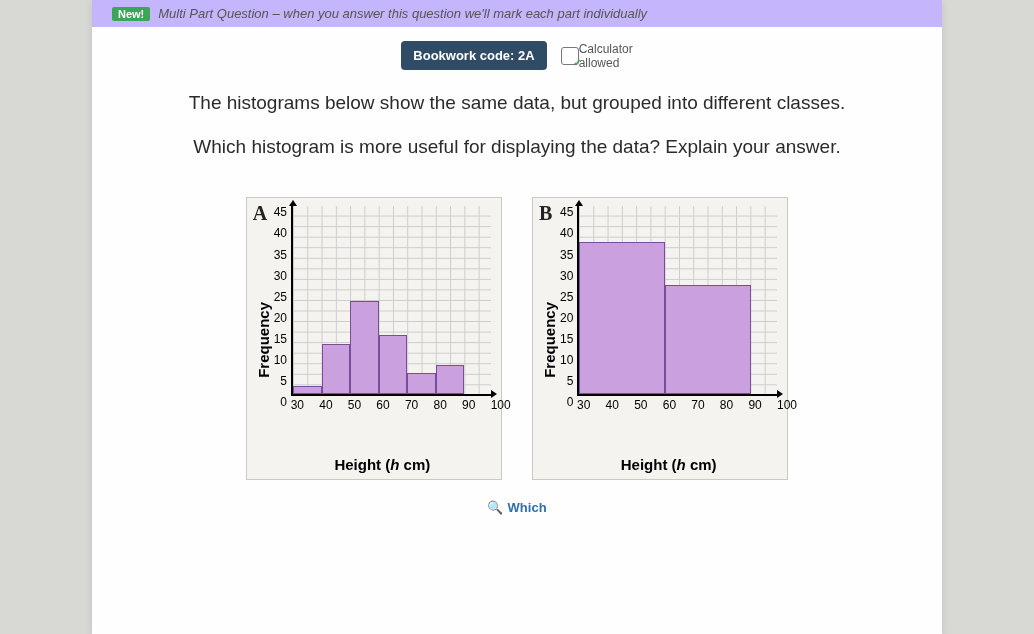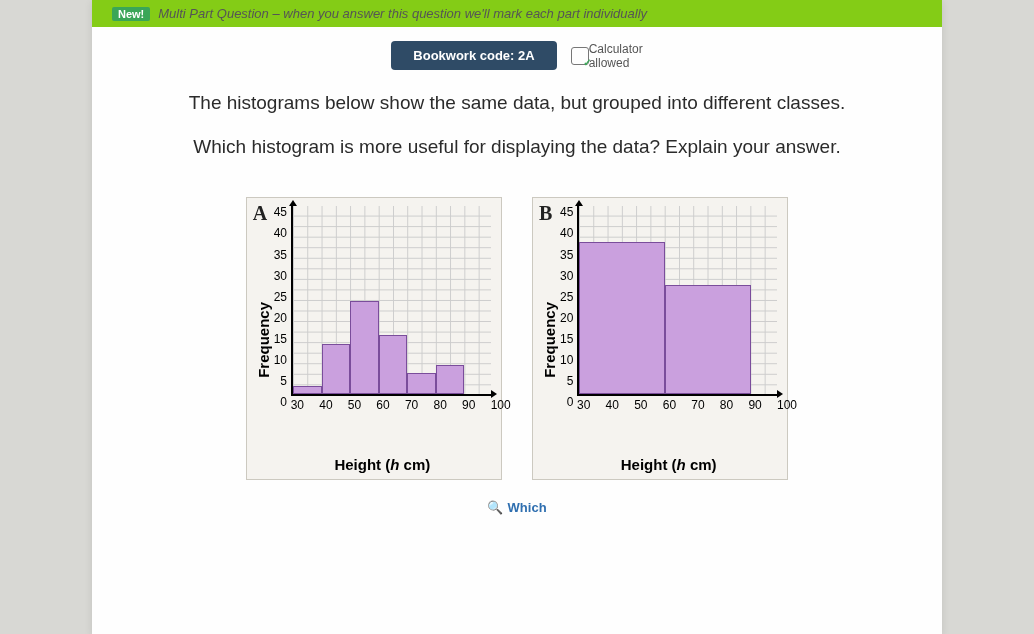--- a/index.html
+++ b/index.html
@@ -12,21 +12,21 @@
       width: 1034px;
       height: 634px;
     }
     .page {
       background: #fefefe;
       width: 850px;
       padding: 0 0 20px 0;
       box-shadow: 0 2px 8px rgba(0,0,0,0.1);
     }
     .banner {
-      background: #84cc16;
+      background: #c4b5fd;
       padding: 6px 20px;
       display: flex;
       align-items: center;
       gap: 8px;
       font-size: 13px;
       color: #555;
       font-style: italic;
     }
     .banner-new {
       background: #3aa657;
@@ -41,21 +41,21 @@
       display: flex;
       justify-content: center;
       align-items: center;
       gap: 14px;
       padding: 14px 0 20px;
     }
     .badge {
       background: #2f4b66;
       color: #fff;
       font-weight: bold;
-      padding: 7px 22px;
+      padding: 7px 12px;
       border-radius: 4px;
       font-size: 13px;
     }
     .calc {
       display: flex;
       align-items: center;
       font-size: 12px;
       color: #555;
     }
     .calc-icon {

